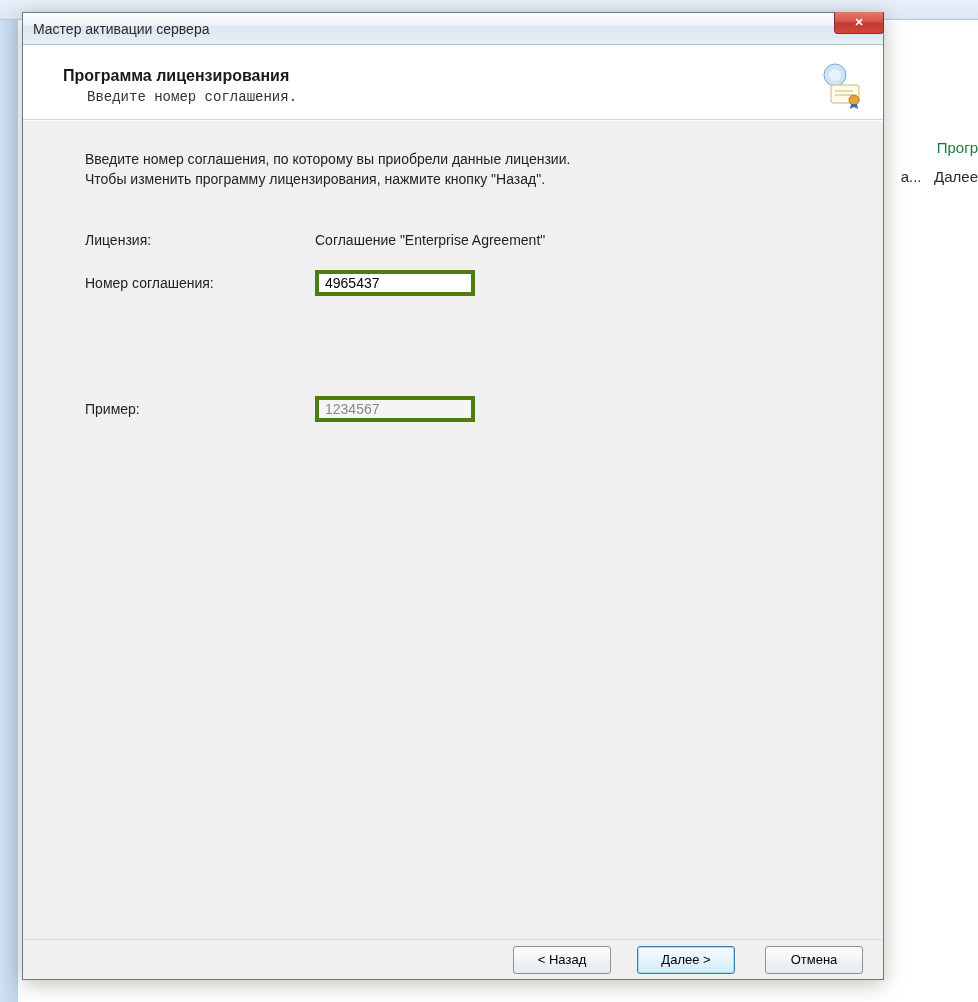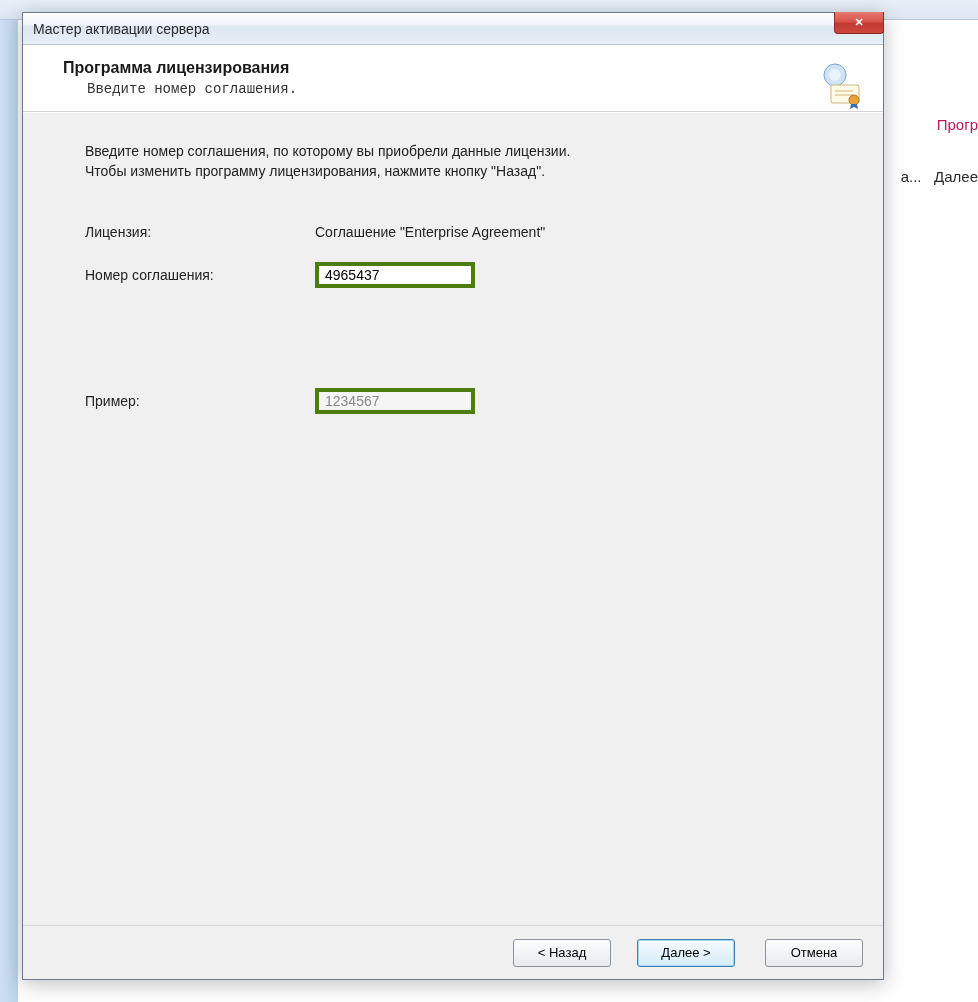--- a/index.html
+++ b/index.html
@@ -24,23 +24,23 @@
       background: linear-gradient(#e9f0f8, #dce7f3);
       border-bottom: 1px solid #b8c8dc;
     }
     .backdrop-side {
       position: absolute;
       top: 20px; left: 0; width: 18px; bottom: 0;
       background: linear-gradient(90deg, #cfe0f2, #bcd3ea);
     }
     .backdrop-text1 {
       position: absolute;
-      right: 0; top: 116px;
+      right: 0; top: 139px;
       font-size: 15px;
-      color: #be185d;
+      color: #15803d;
     }
     .backdrop-text2 {
       position: absolute;
       right: 0; top: 168px;
       font-size: 15px;
       color: #2a2a2a;
     }
     .dialog {
       position: absolute;
       top: 12px;
@@ -80,21 +80,21 @@
       align-items: center;
       justify-content: center;
       color: #fff;
       font-size: 12px;
       font-weight: bold;
       cursor: pointer;
     }
     .close-btn::before { content: "✕"; font-size: 11px; }
     .header {
       background: #fff;
-      padding: 14px 18px 14px 40px;
+      padding: 22px 18px 14px 40px;
       border-bottom: 1px solid #d0d4d9;
       position: relative;
     }
     .header-title {
       font-weight: bold;
       font-size: 16px;
       color: #1a1a1a;
     }
     .header-subtitle {
       margin-top: 4px;
@@ -147,21 +147,21 @@
       background: #fff;
       outline: none;
       font-family: inherit;
     }
     input.text-field[disabled] {
       background: #f5f5f5;
       color: #888;
     }
     .spacer-big { height: 78px; }
     .footer {
-      height: 54px;
+      height: 40px;
       border-top: 1px solid #d6d9de;
       background: #f0f0f0;
       display: flex;
       align-items: center;
       justify-content: flex-end;
       padding: 0 20px;
       gap: 10px;
     }
     button.w7 {
       min-width: 98px;

